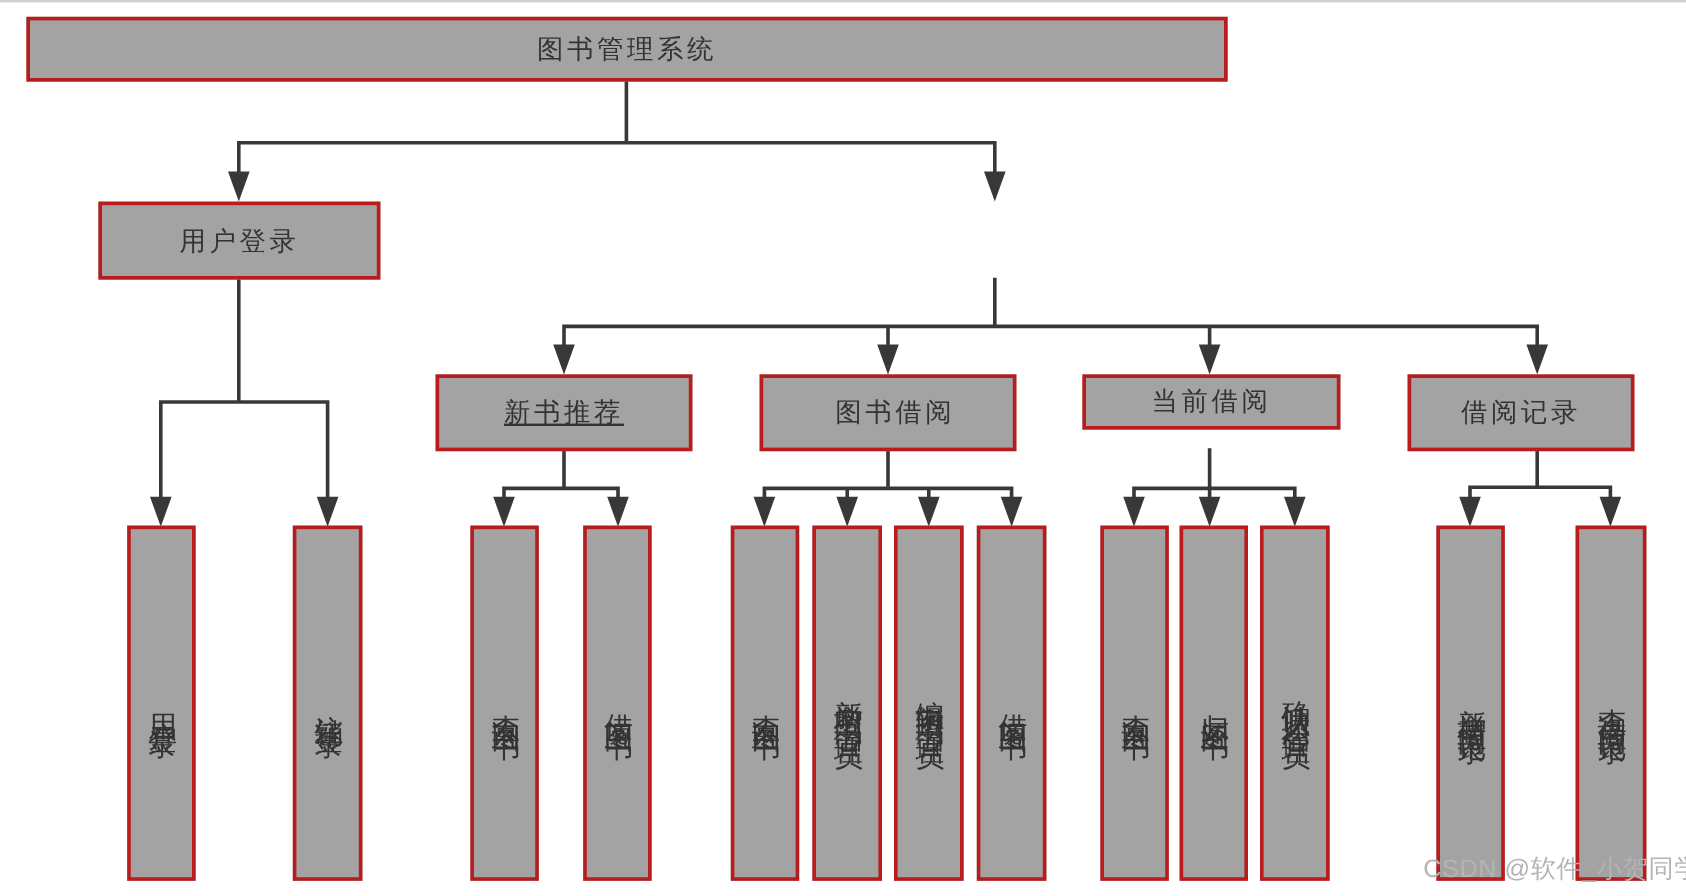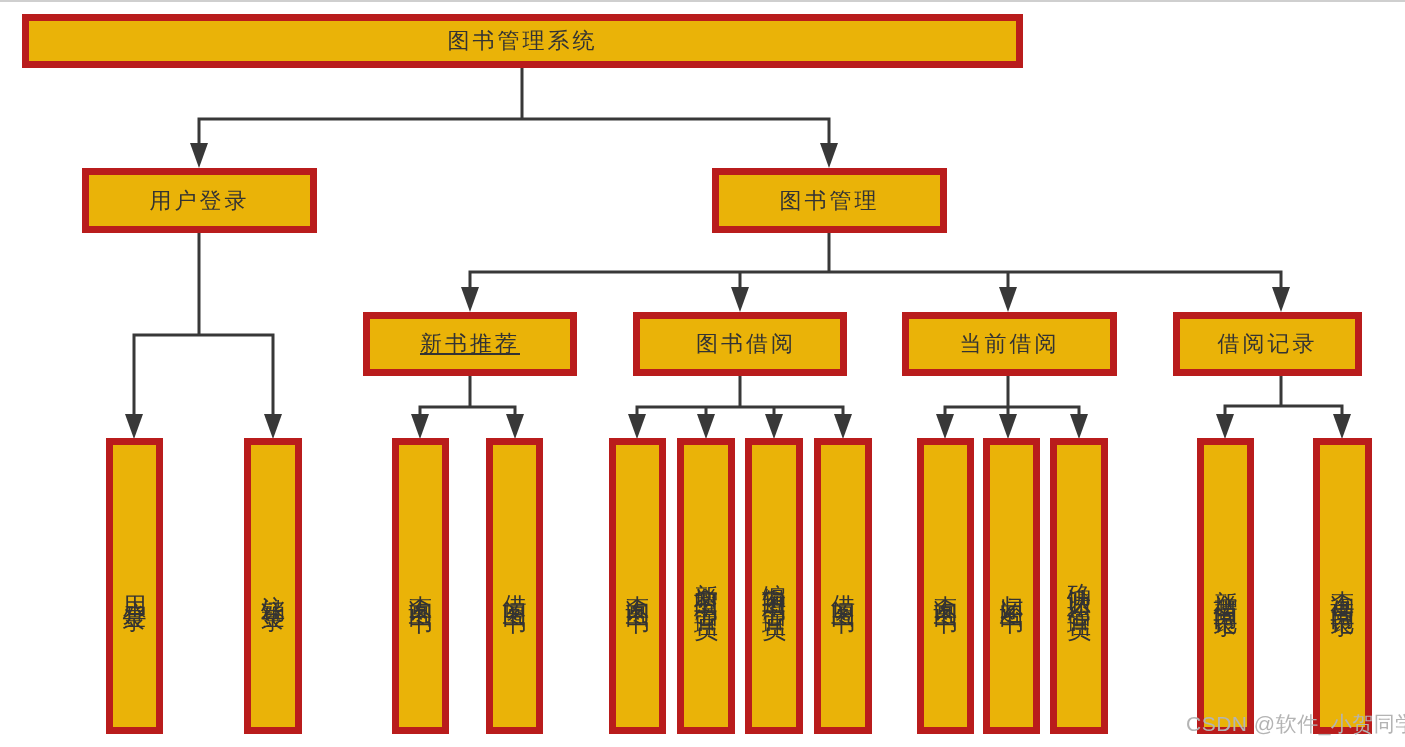--- a/index.html
+++ b/index.html
@@ -24,22 +24,22 @@
   }
   svg.connectors {
     position: absolute;
     left: 0; top: 0;
     width: 1405px;
     height: 747px;
   }
   .node {
     position: absolute;
     box-sizing: border-box;
-    border: 7px solid #b91c1c;
-    background: #eab308;
+    border: 3px solid #b91c1c;
+    background: #a3a3a3;
     display: flex;
     align-items: center;
     justify-content: center;
     text-align: center;
   }
   .h-node {
     font-size: 22px;
     letter-spacing: 3px;
   }
   .v-node span {
@@ -124,31 +124,28 @@
     </g>
   </svg>
 
   <div class="node h-node" style="left:22px; top:14px; width:1001px; height:54px;">
     <span>图书管理系统</span>
   </div>
 
   <div class="node h-node" style="left:82px; top:168px; width:235px; height:65px;">
     <span>用户登录</span>
   </div>
-  <div class="node h-node" style="left:712px; top:168px; width:235px; height:65px;">
-    <span>图书管理</span>
-  </div>
 
   <div class="node h-node" style="left:363px; top:312px; width:214px; height:64px;text-decoration:underline;">
     <span>新书推荐</span>
   </div>
   <div class="node h-node" style="left:633px; top:312px; width:214px; height:64px;padding-left:12px;">
     <span>图书借阅</span>
   </div>
-  <div class="node h-node" style="left:902px; top:312px; width:215px; height:64px;">
+  <div class="node h-node" style="left:902px; top:312px; width:215px; height:46px;">
     <span>当前借阅</span>
   </div>
   <div class="node h-node" style="left:1173px; top:312px; width:189px; height:64px;">
     <span>借阅记录</span>
   </div>
 
   <div class="node v-node" style="left:106px; top:438px; width:57px; height:296px;">
     <span>用户登录</span>
   </div>
   <div class="node v-node" style="left:244px; top:438px; width:58px; height:296px;">

